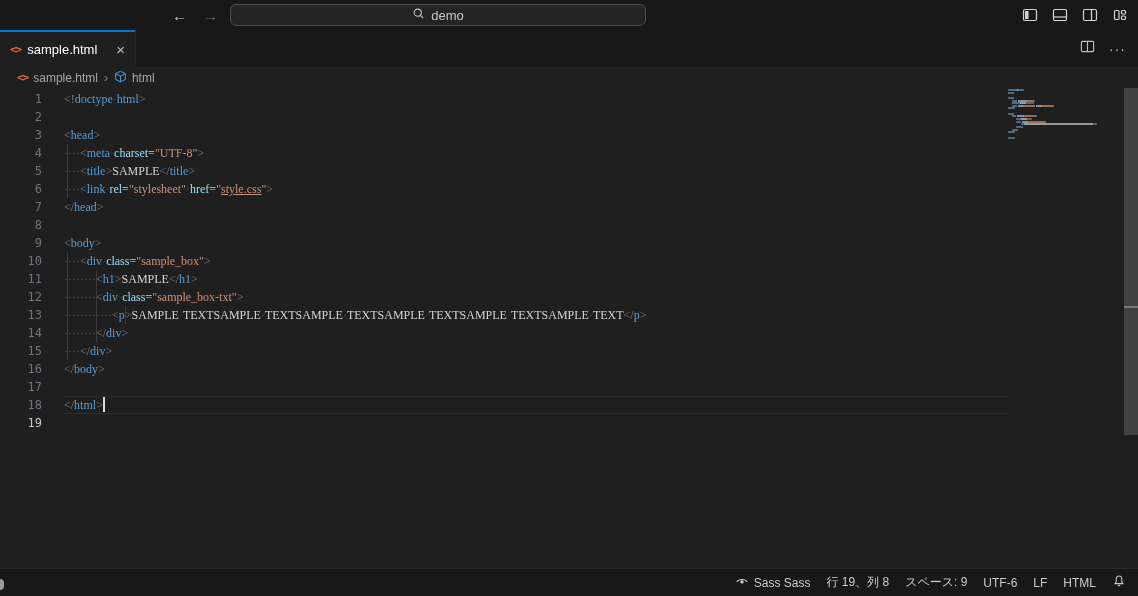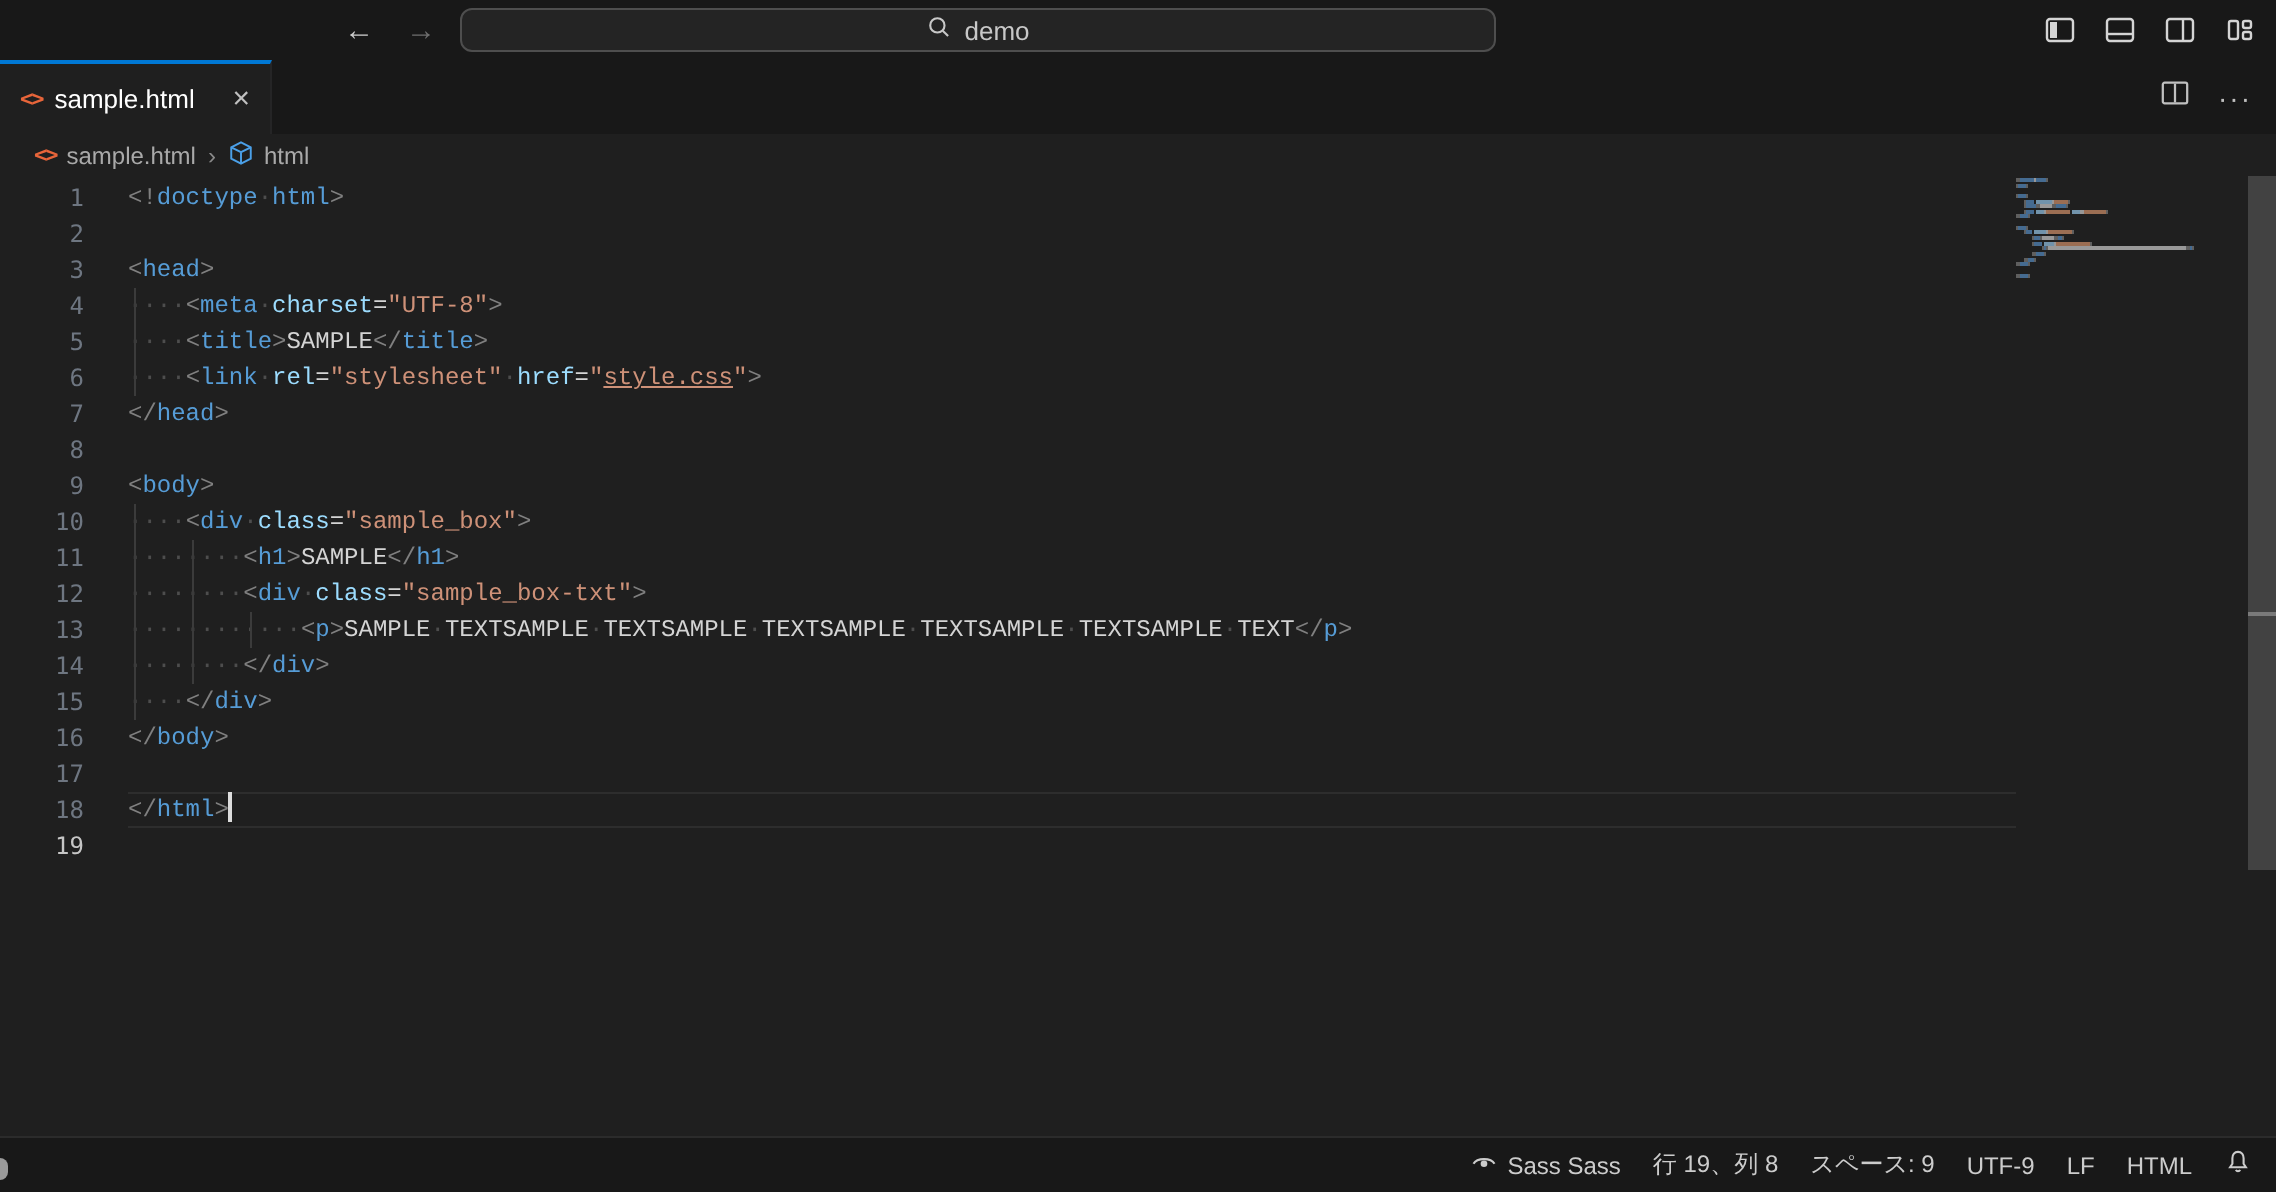--- a/index.html
+++ b/index.html
@@ -12,21 +12,21 @@
   }
   
   .titlebar {
     position:relative; height:30px; background:#181818;
   }
   .nav-arrows { position:absolute; left:172px; top:0; height:30px; display:flex; align-items:center; gap:16px; }
   .nav-arrow { font-size:15px; line-height:1; cursor:default; }
   .nav-back { color:#cccccc; }
   .nav-fwd { color:#6e6e6e; }
   .command-center {
-    position:absolute; left:230px; top:4px; width:518px; height:22px;
+    position:absolute; left:230px; top:4px; width:416px; height:22px;
     background:#242424; border:1px solid #4e4e4e; border-radius:6px;
     display:flex; align-items:center; justify-content:center; gap:6px;
     color:#c8c8c8; font-size:13px;
   }
   .layout-icons { position:absolute; right:10px; top:0; height:30px; display:flex; align-items:center; gap:14px; }
   .layout-icons svg { display:block; }
   
   .tabbar { height:37px; background:#181818; display:flex; position:relative; }
   .tab {
     width:136px; height:37px; background:#1f1f1f;
@@ -45,21 +45,21 @@
   .editor { position:relative; height:479px; background:#1f1f1f; overflow:hidden; }
   .gutter { position:absolute; left:0; top:2px; width:64px; }
   .gutter-num {
     height:18px; line-height:18px; text-align:right; padding-right:22px;
     font-family:"DejaVu Sans Mono", monospace; font-size:12px; color:#6e7681;
   }
   .gutter-num.active { color:#c6c6c6; }
   .code-area { position:absolute; left:64px; top:2px; }
   .code-line {
     position:relative; height:18px; line-height:18px; width:944px;
-    font-family:Liberation Mono, monospace; font-size:12px; white-space:pre; color:#d4d4d4;
+    font-family:Liberation Serif, serif; font-size:12px; white-space:pre; color:#d4d4d4;
   }
   .code-line.current { box-shadow: inset 0 1px 0 #2d2d2d, inset 0 -1px 0 #2d2d2d; }
   .guide { position:absolute; top:0; width:1px; height:18px; background:#3b3b3b; }
   .c-p { color:#808080; }
   .c-t { color:#569cd6; }
   .c-a { color:#9cdcfe; }
   .c-o { color:#d4d4d4; }
   .c-s { color:#ce9178; }
   .c-l { color:#ce9178; text-decoration:underline; }
   .c-x { color:#d4d4d4; }
@@ -358,21 +358,21 @@
     </span>
     <span>Sass Sass</span>
   </div>
   <div class="sb-item">
     <span>行 19、列 8</span>
   </div>
   <div class="sb-item">
     <span>スペース: 9</span>
   </div>
   <div class="sb-item">
-    <span>UTF-9</span>
+    <span>UTF-6</span>
   </div>
   <div class="sb-item">
     <span>LF</span>
   </div>
   <div class="sb-item">
     <span>HTML</span>
   </div>
   <div class="sb-item bell">
     <span>
       <svg width="14" height="14" viewBox="0 0 16 16">

